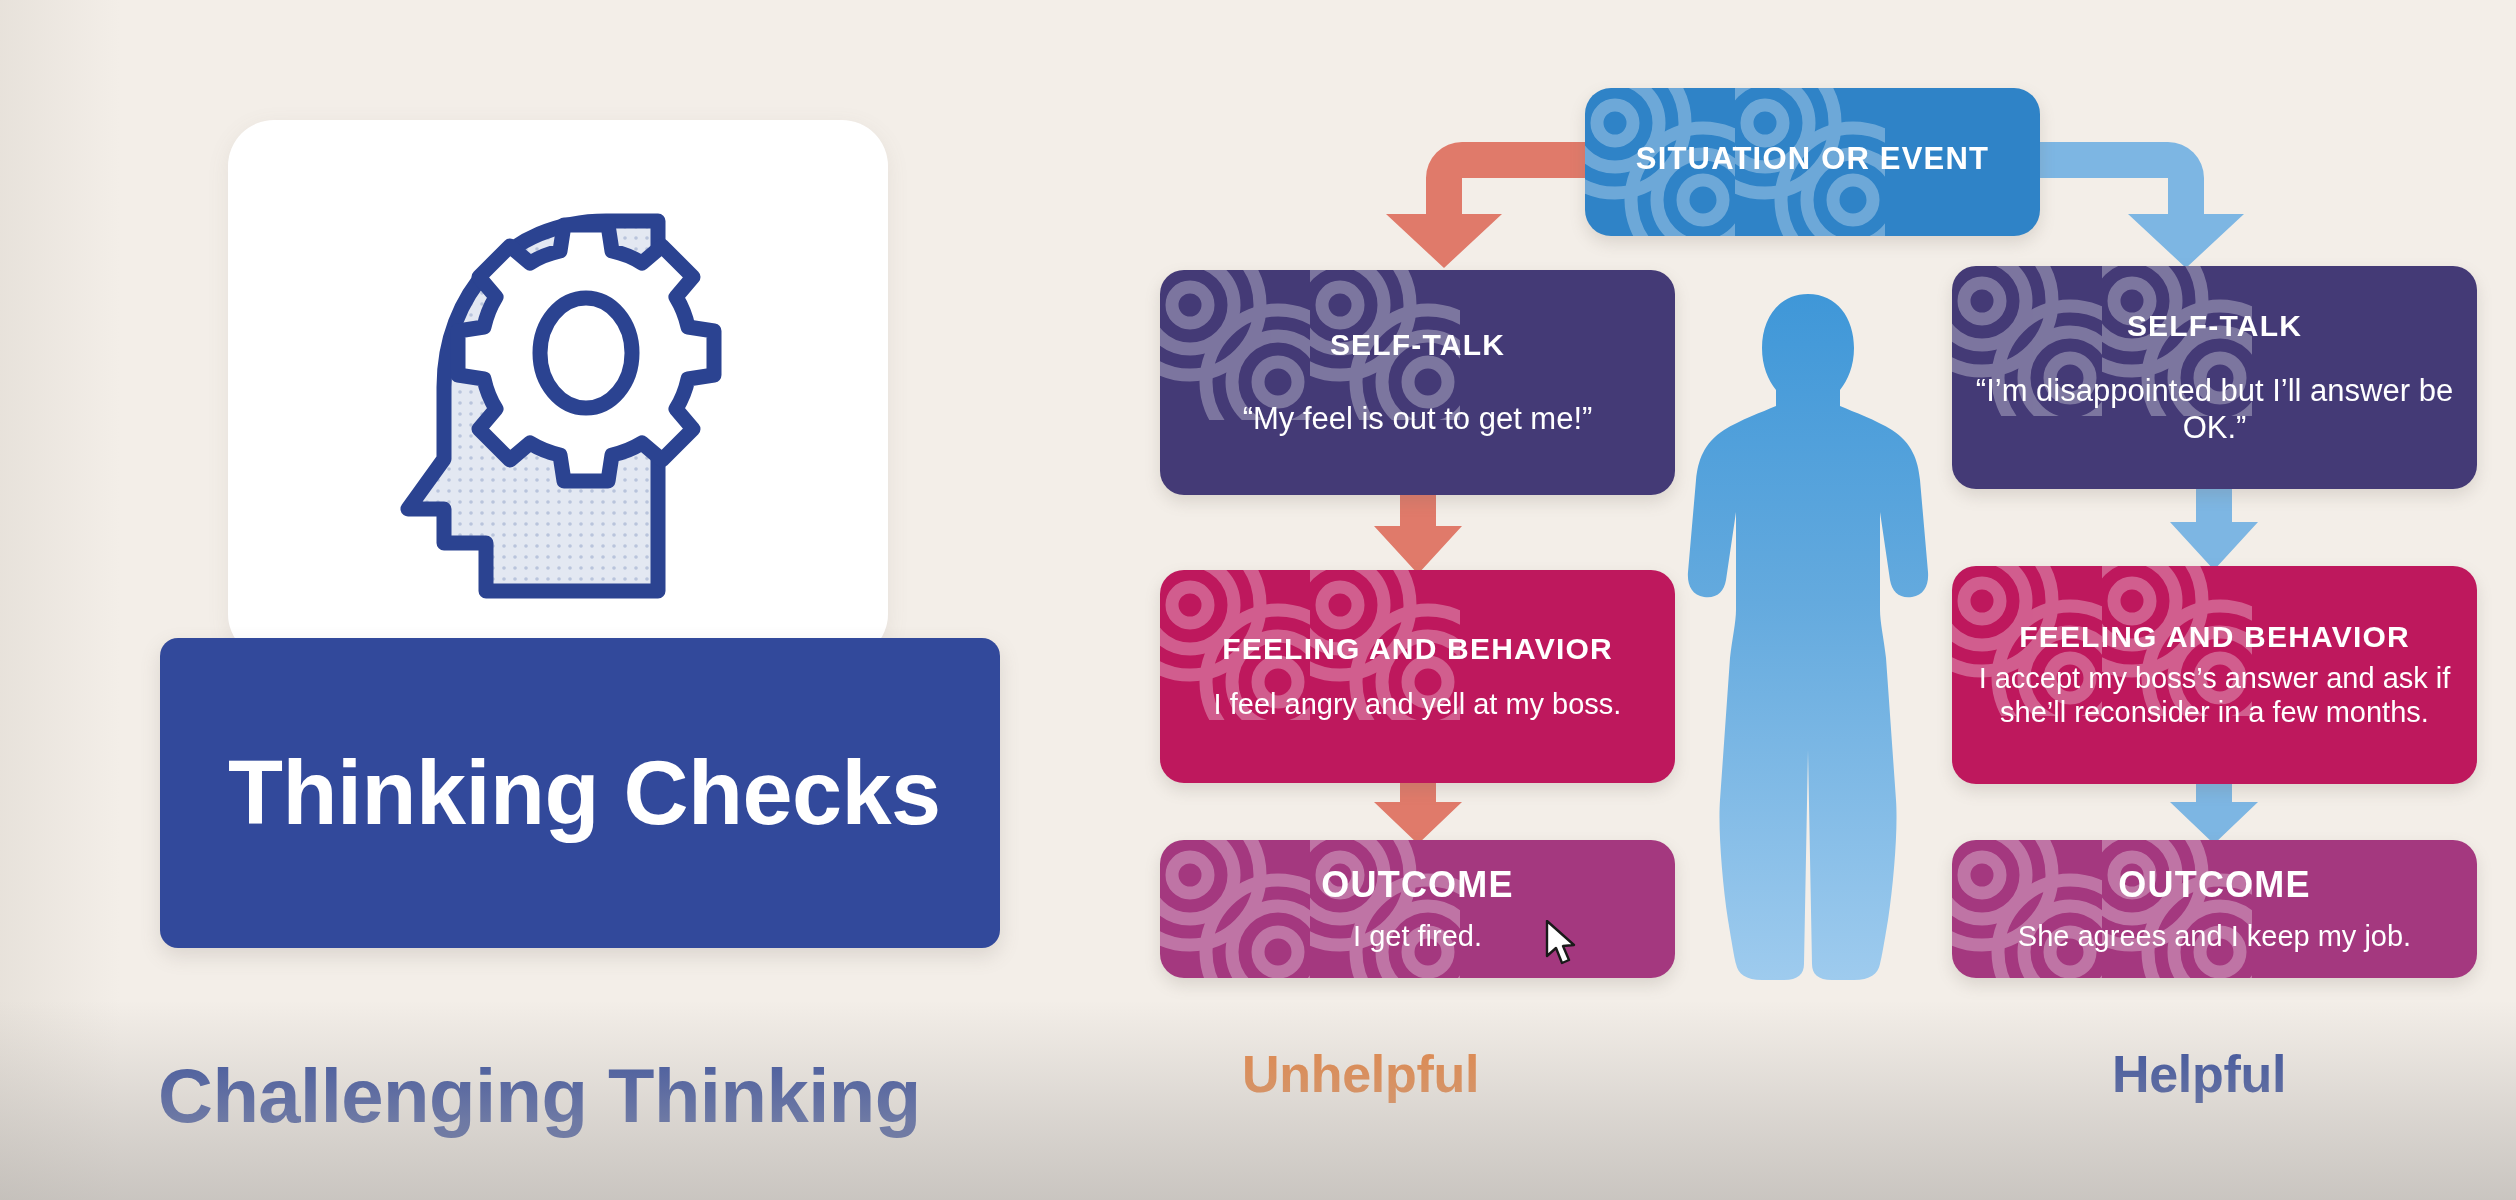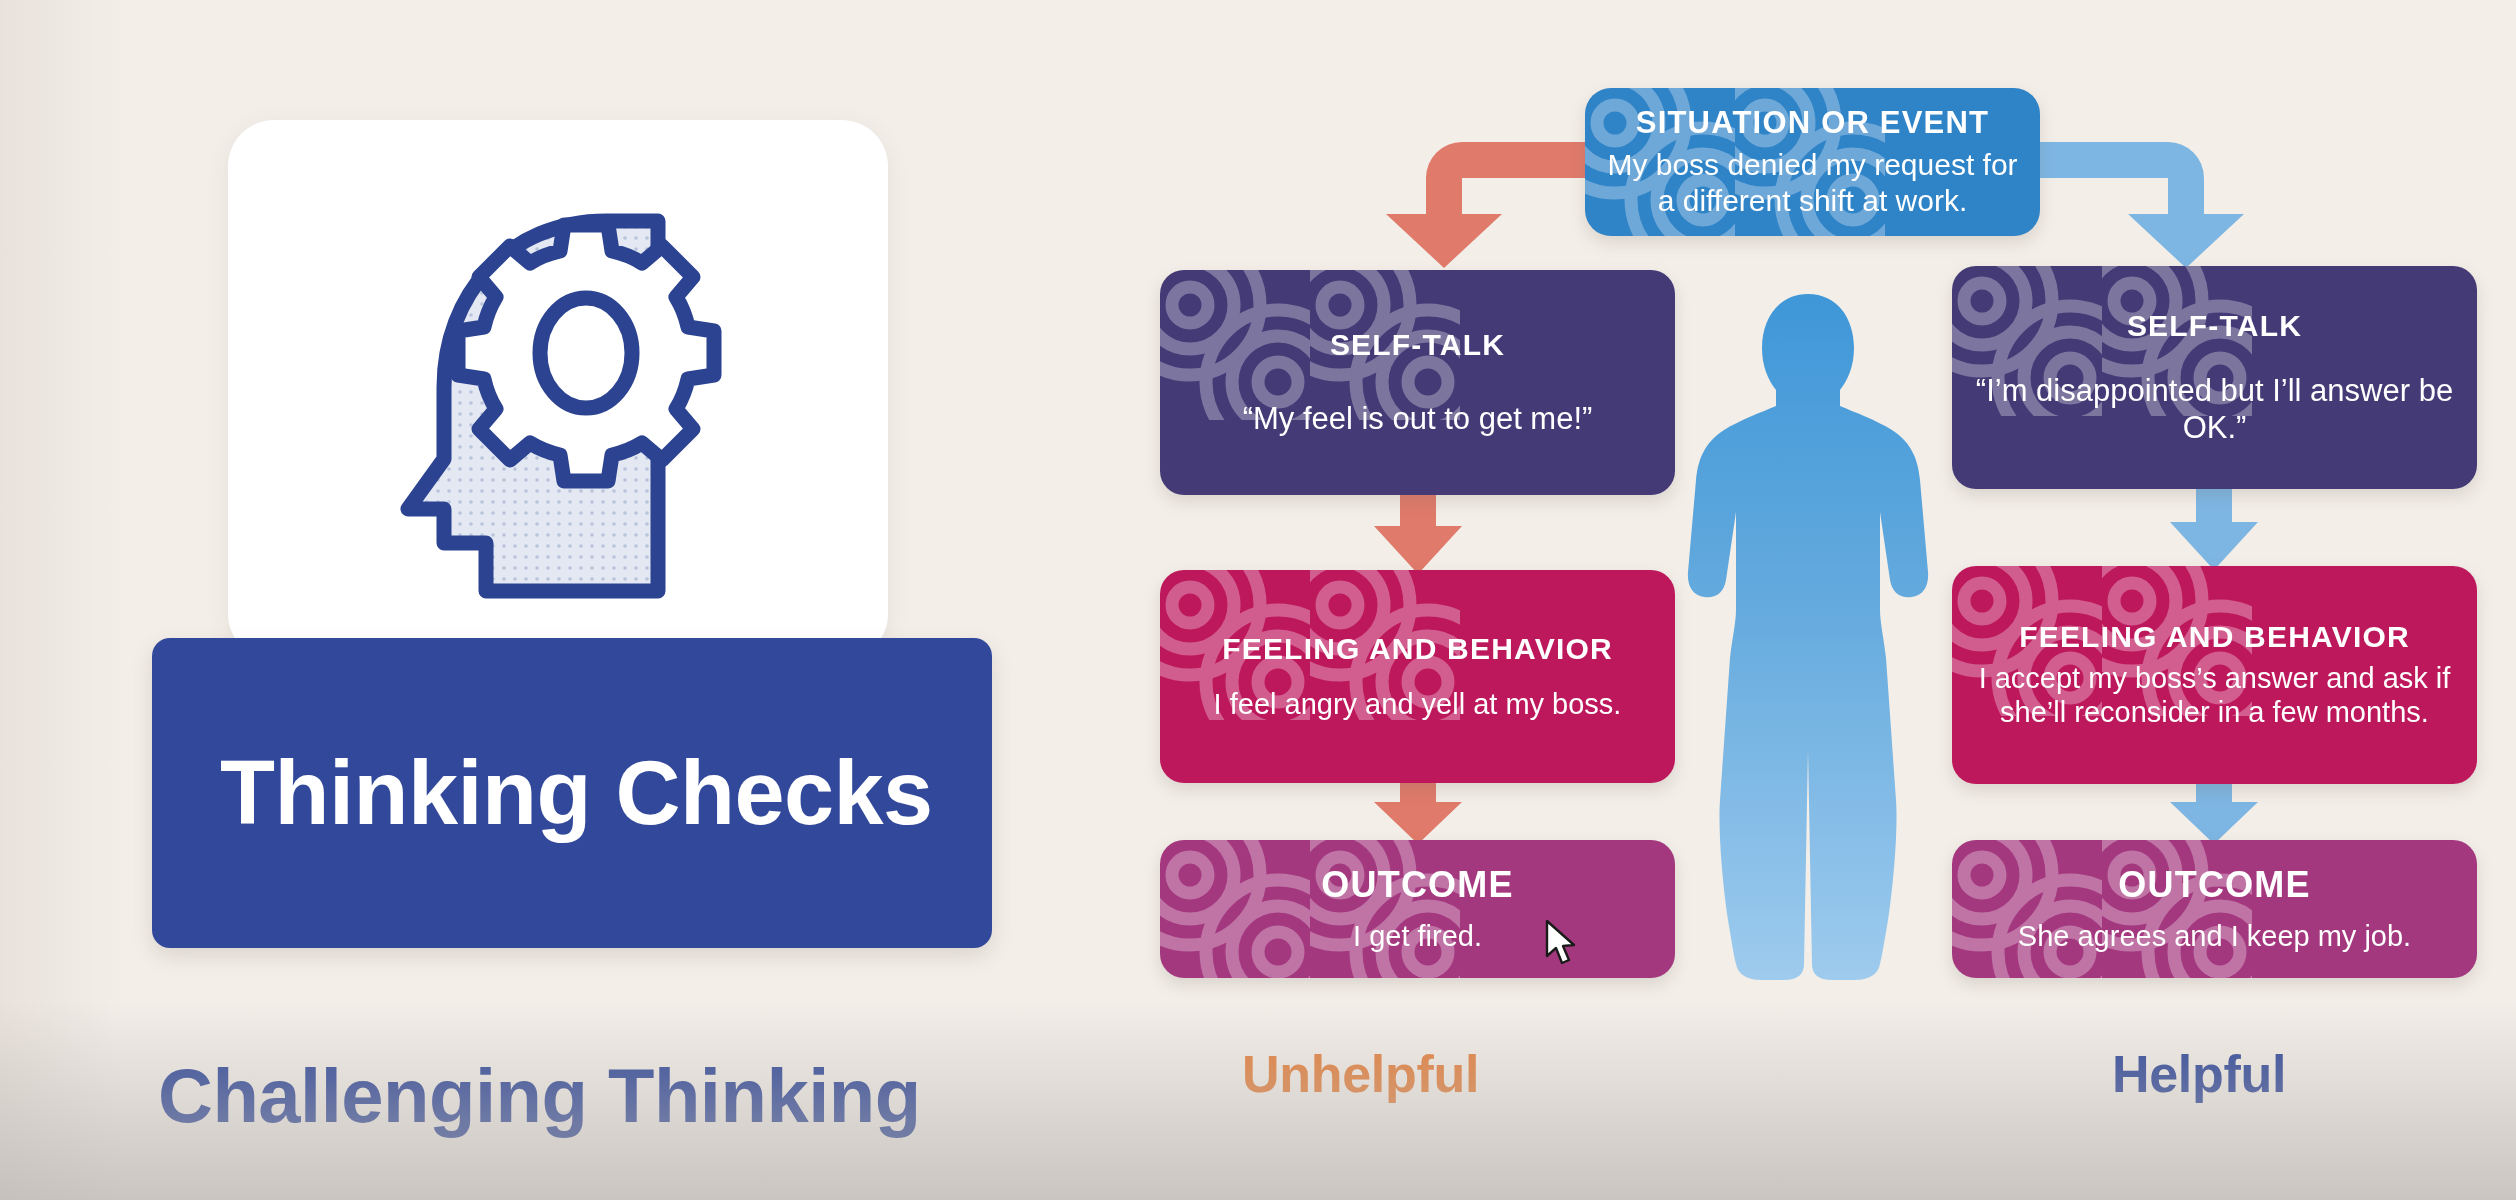--- a/index.html
+++ b/index.html
@@ -45,21 +45,21 @@
   }
   #head-gear-icon {
     position: absolute;
     left: 50%; top: 52%;
     transform: translate(-50%, -50%);
     width: 400px; height: 420px;
   }
 
   #title-banner {
     position: absolute;
-    left: 152px; top: 638px;
+    left: 160px; top: 638px;
     width: 840px; height: 310px;
     background: #32499b;
     border-radius: 18px 18px 18px 18px;
     box-shadow: 0 8px 20px rgba(110,100,92,0.18);
     display: flex;
     align-items: center;
     padding-left: 68px;
     box-sizing: border-box;
   }
   #title-banner-text {
@@ -328,21 +328,20 @@
         L 182 110
         C 190 100 196 86 196 68
         C 196 38 179 14 150 14 Z"></path>
     </svg>
 
     <div class="card" id="card-situation">
       <svg class="pattern">
           <rect width="100%" height="100%" fill="url(#wavePat)"></rect>
         </svg>
       <div class="card-title">SITUATION OR EVENT</div>
-      <div class="card-body">My boss denied my request for a different shift at work.</div>
     </div>
 
     <div class="card card-selftalk" id="card-selftalk-left">
       <svg class="pattern">
           <rect width="100%" height="100%" fill="url(#wavePat)"></rect>
         </svg>
       <div class="card-title">SELF-TALK</div>
       <div class="card-body">“My feel is out to get me!”</div>
     </div>
 

